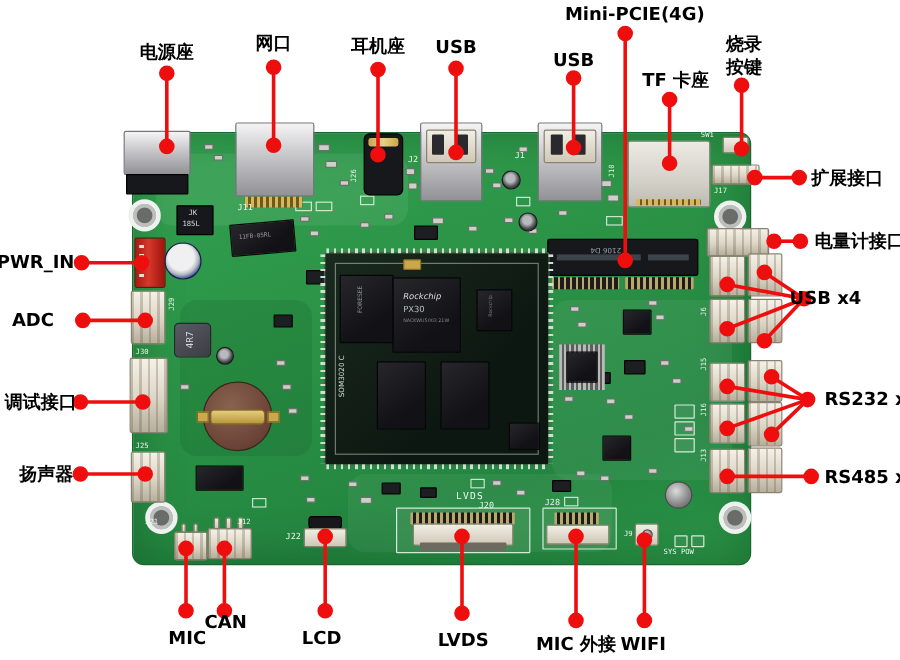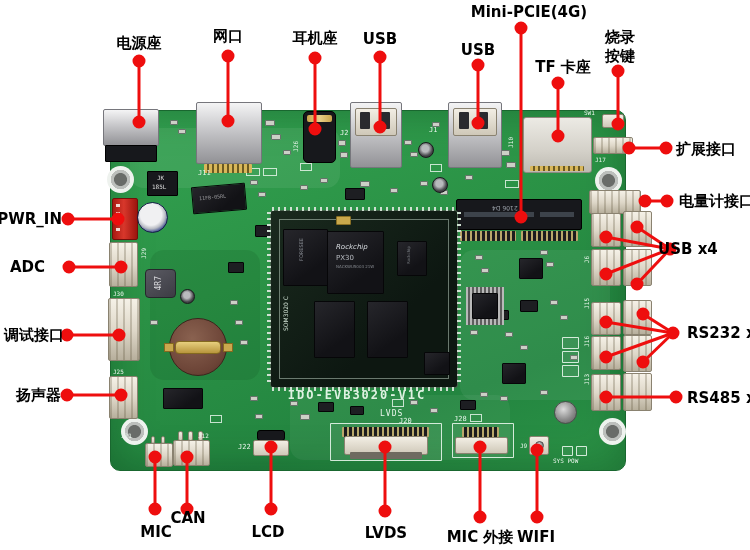--- a/index.html
+++ b/index.html
@@ -149,21 +149,20 @@
   <div class="modtxt" style="left:336px;top:265px;font-size:4px;color:#84888e">NACKWU5003 21W</div>
 
   <div class="c4 chip" style="left:397px;top:241px;width:30px;height:35px"></div>
   <div class="modtxt v" style="left:407px;top:246px;font-size:4px;color:#777b80">Rockchip</div>
 
   <div class="c4 chip" style="left:314px;top:301px;width:41px;height:57px"></div>
   <div class="c4 chip" style="left:367px;top:301px;width:41px;height:57px"></div>
   <div class="c4" style="left:336px;top:216px;width:15px;height:9px;background:#c9a84c;border:1px solid #8a7024;border-radius:1px"></div>
   <div class="modtxt v" style="left:283px;top:296px;font-size:6px;color:#cfe0d2">SOM3020 C</div>
 
-  <div class="silk" style="left:357px;top:389px;transform:translateX(-50%);font-size:12px;font-weight:bold;letter-spacing:2px;color:#dff2e2;z-index:4">IDO-EVB3020-V1C</div>
 
   <div class="c3" style="left:169px;top:318px;width:58px;height:58px;border-radius:50%;background:radial-gradient(circle at 40% 35%,#8a6250,#6b4336 70%,#4c2e24);border:1px solid #3c241c"></div>
   <div class="c4" style="left:175px;top:341px;width:46px;height:13px;background:linear-gradient(180deg,#e7cf7e,#b8953c);border:1px solid #84691f;border-radius:4px"></div>
   <div class="c4" style="left:164px;top:343px;width:10px;height:9px;background:#caa84e;border:1px solid #84691f"></div>
   <div class="c4" style="left:223px;top:343px;width:10px;height:9px;background:#caa84e;border:1px solid #84691f"></div>
 
   <div class="c3" style="left:137px;top:202px;width:31px;height:31px;border-radius:50%;background:radial-gradient(circle at 45% 40%,#f0f0f2 0 45%,#b9bcc4 60%,#2c3e86 78%,#1c2a60 100%);border:1px solid #16204a"></div>
   <div class="c3 cap" style="left:418px;top:142px;width:16px;height:16px"></div>
   <div class="c3 cap" style="left:432px;top:177px;width:16px;height:16px"></div>
   <div class="c3 cap" style="left:180px;top:289px;width:15px;height:15px"></div>

